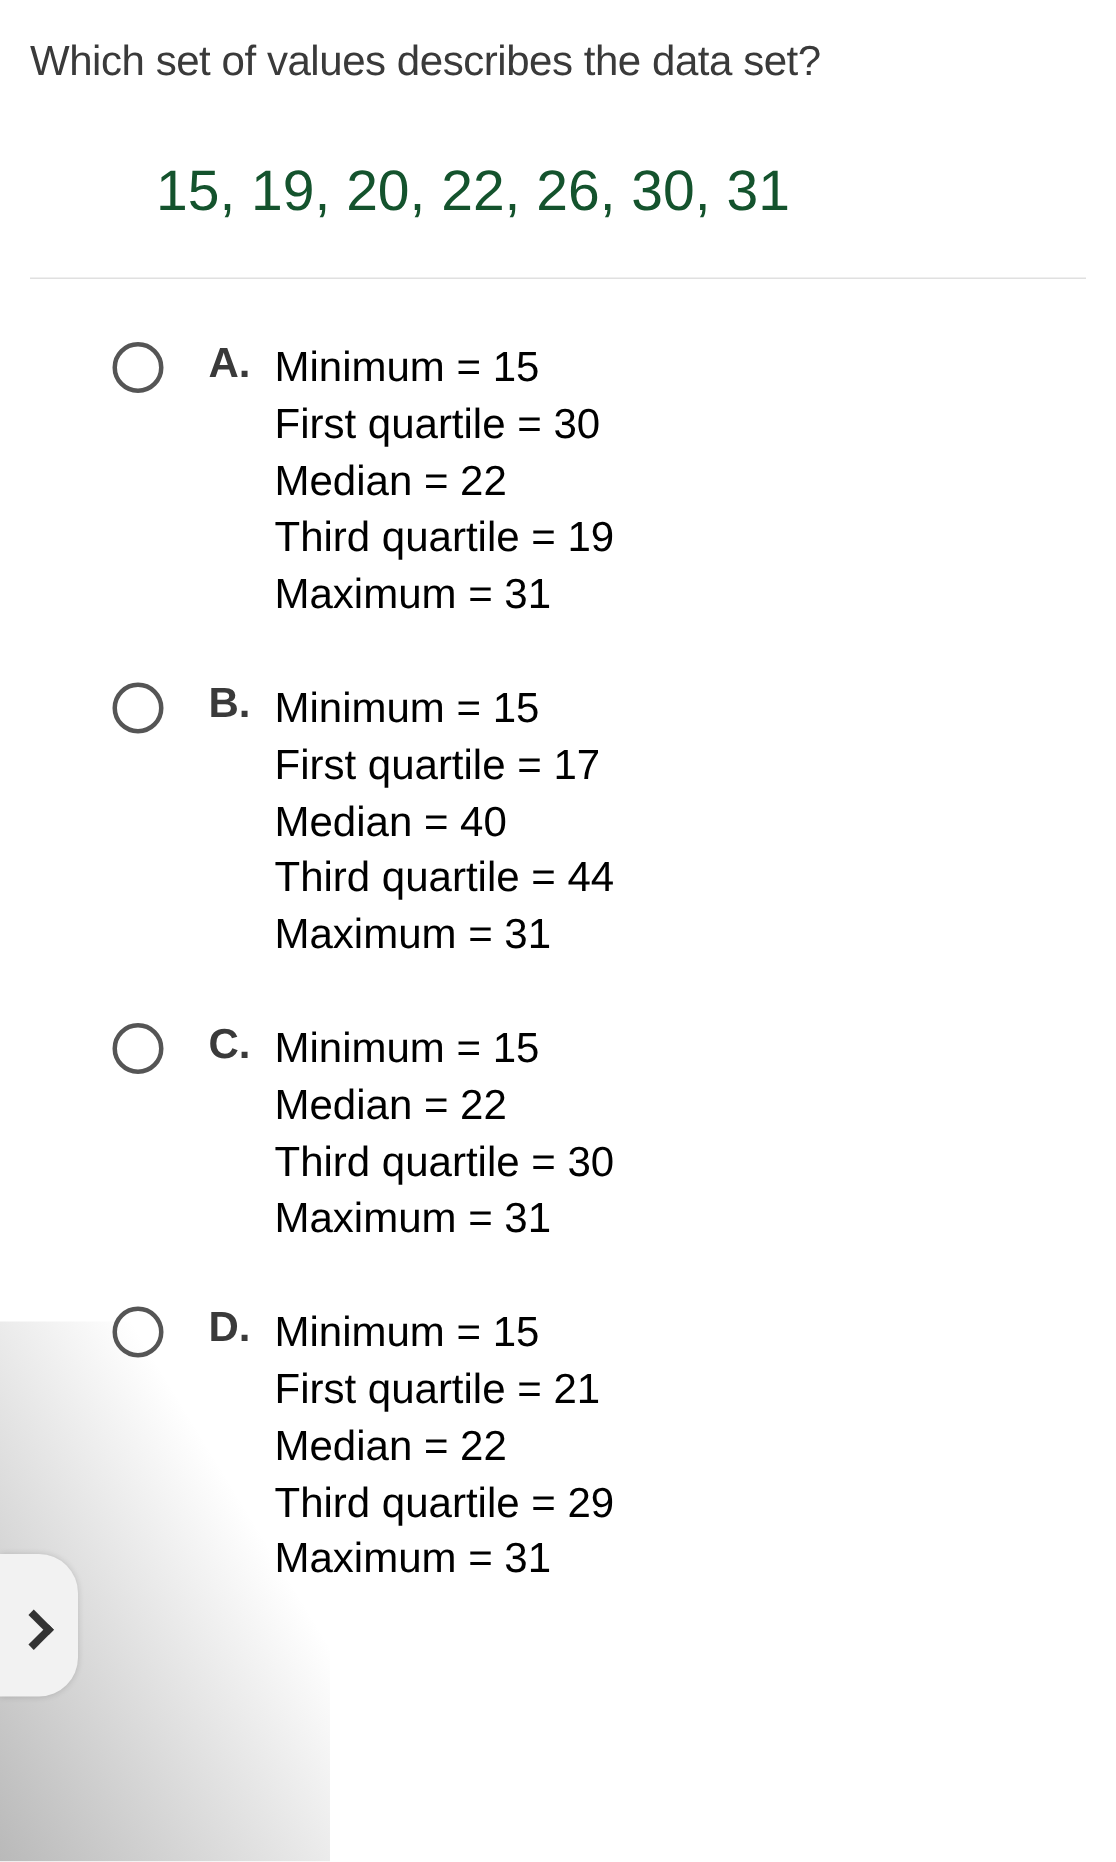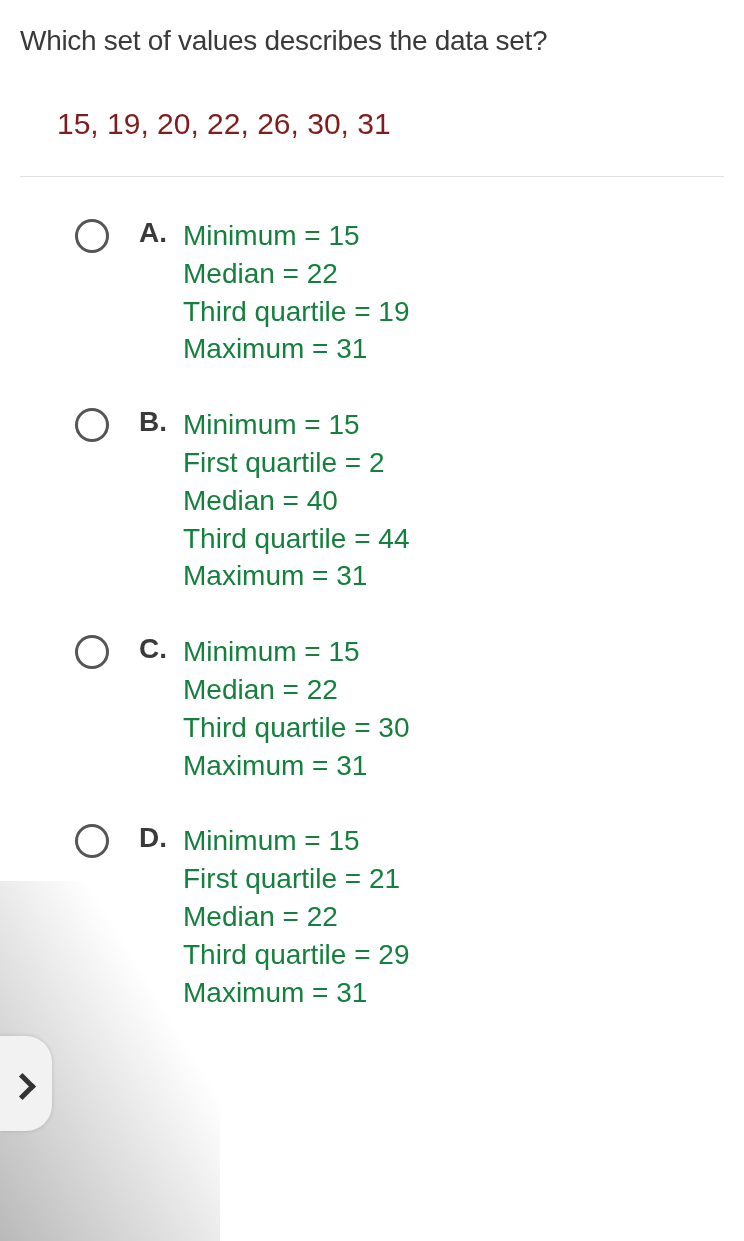--- a/index.html
+++ b/index.html
@@ -15,23 +15,23 @@
       position: relative;
       color: #3a3a3a;
     }
     .question-text {
       font-size: 28px;
       padding: 25px 4px 10px 20px;
       color: #3a3a3a;
       letter-spacing: -0.3px;
     }
     .data-set {
-      font-size: 30px;
-      padding: 40px 20px 35px 57px;
-      color: #7f1d1d;
+      font-size: 38px;
+      padding: 40px 20px 35px 104px;
+      color: #14532d;
     }
     .divider {
       border: none;
       border-top: 1px solid #e0e0e0;
       margin: 0 20px 40px 20px;
     }
     .options {
       padding: 0 20px;
     }
     .option {
@@ -56,21 +56,21 @@
     }
     .option-label {
       font-size: 28px;
       font-weight: bold;
       color: #3a3a3a;
       margin-right: 12px;
       min-width: 32px;
     }
     .option-lines {
       font-size: 28px;
-      color: #15803d;
+      color: #000000;
       line-height: 1.35;
     }
     .gradient-overlay {
       position: absolute;
       left: 0;
       bottom: 0;
       width: 220px;
       height: 360px;
       background: linear-gradient(to top right, rgba(100,100,100,0.45), rgba(200,200,200,0.0) 70%);
       pointer-events: none;
@@ -114,34 +114,35 @@
 <hr class="divider">
 
 <div class="options">
 
   <div class="option">
     <div class="radio"></div>
     <div class="option-content">
       <div class="option-label">A.</div>
       <div class="option-lines">
         <div>Minimum = 15</div>
+        <div>First quartile = 30</div>
         <div>Median = 22</div>
         <div>Third quartile = 19</div>
         <div>Maximum = 31</div>
       </div>
     </div>
   </div>
 
   <div class="option">
     <div class="radio"></div>
     <div class="option-content">
       <div class="option-label">B.</div>
       <div class="option-lines">
         <div>Minimum = 15</div>
-        <div>First quartile = 2</div>
+        <div>First quartile = 17</div>
         <div>Median = 40</div>
         <div>Third quartile = 44</div>
         <div>Maximum = 31</div>
       </div>
     </div>
   </div>
 
   <div class="option">
     <div class="radio"></div>
     <div class="option-content">

